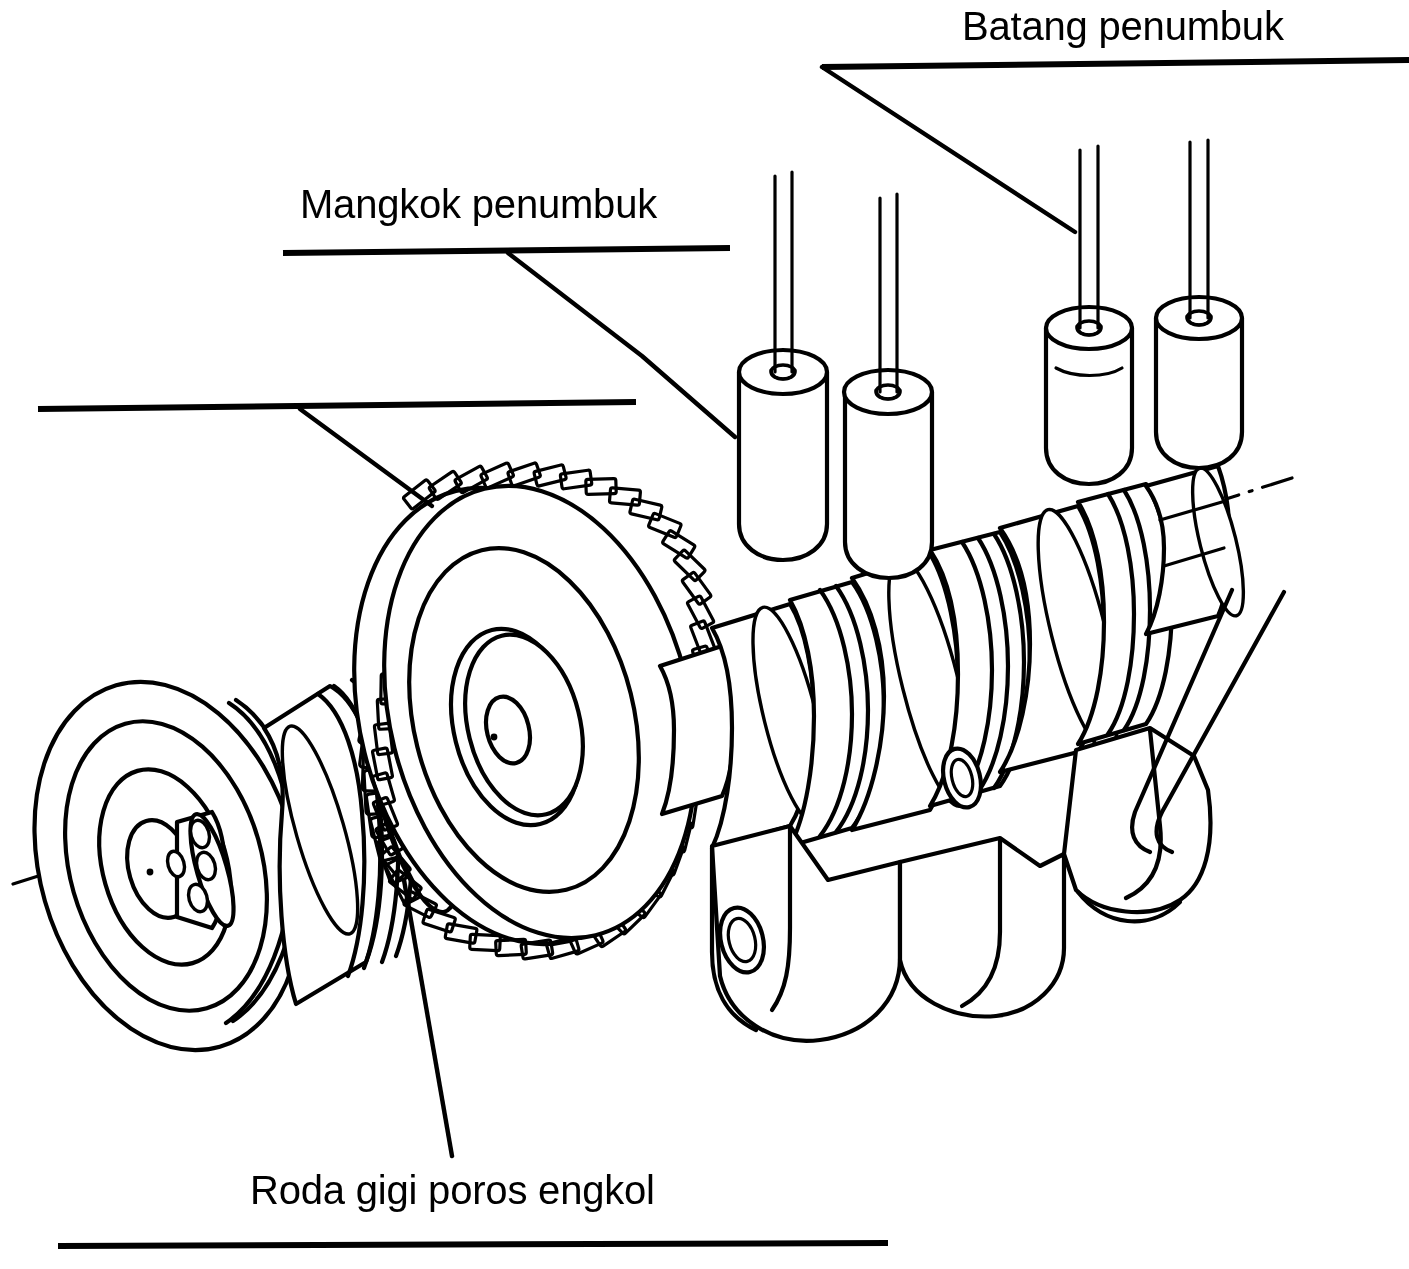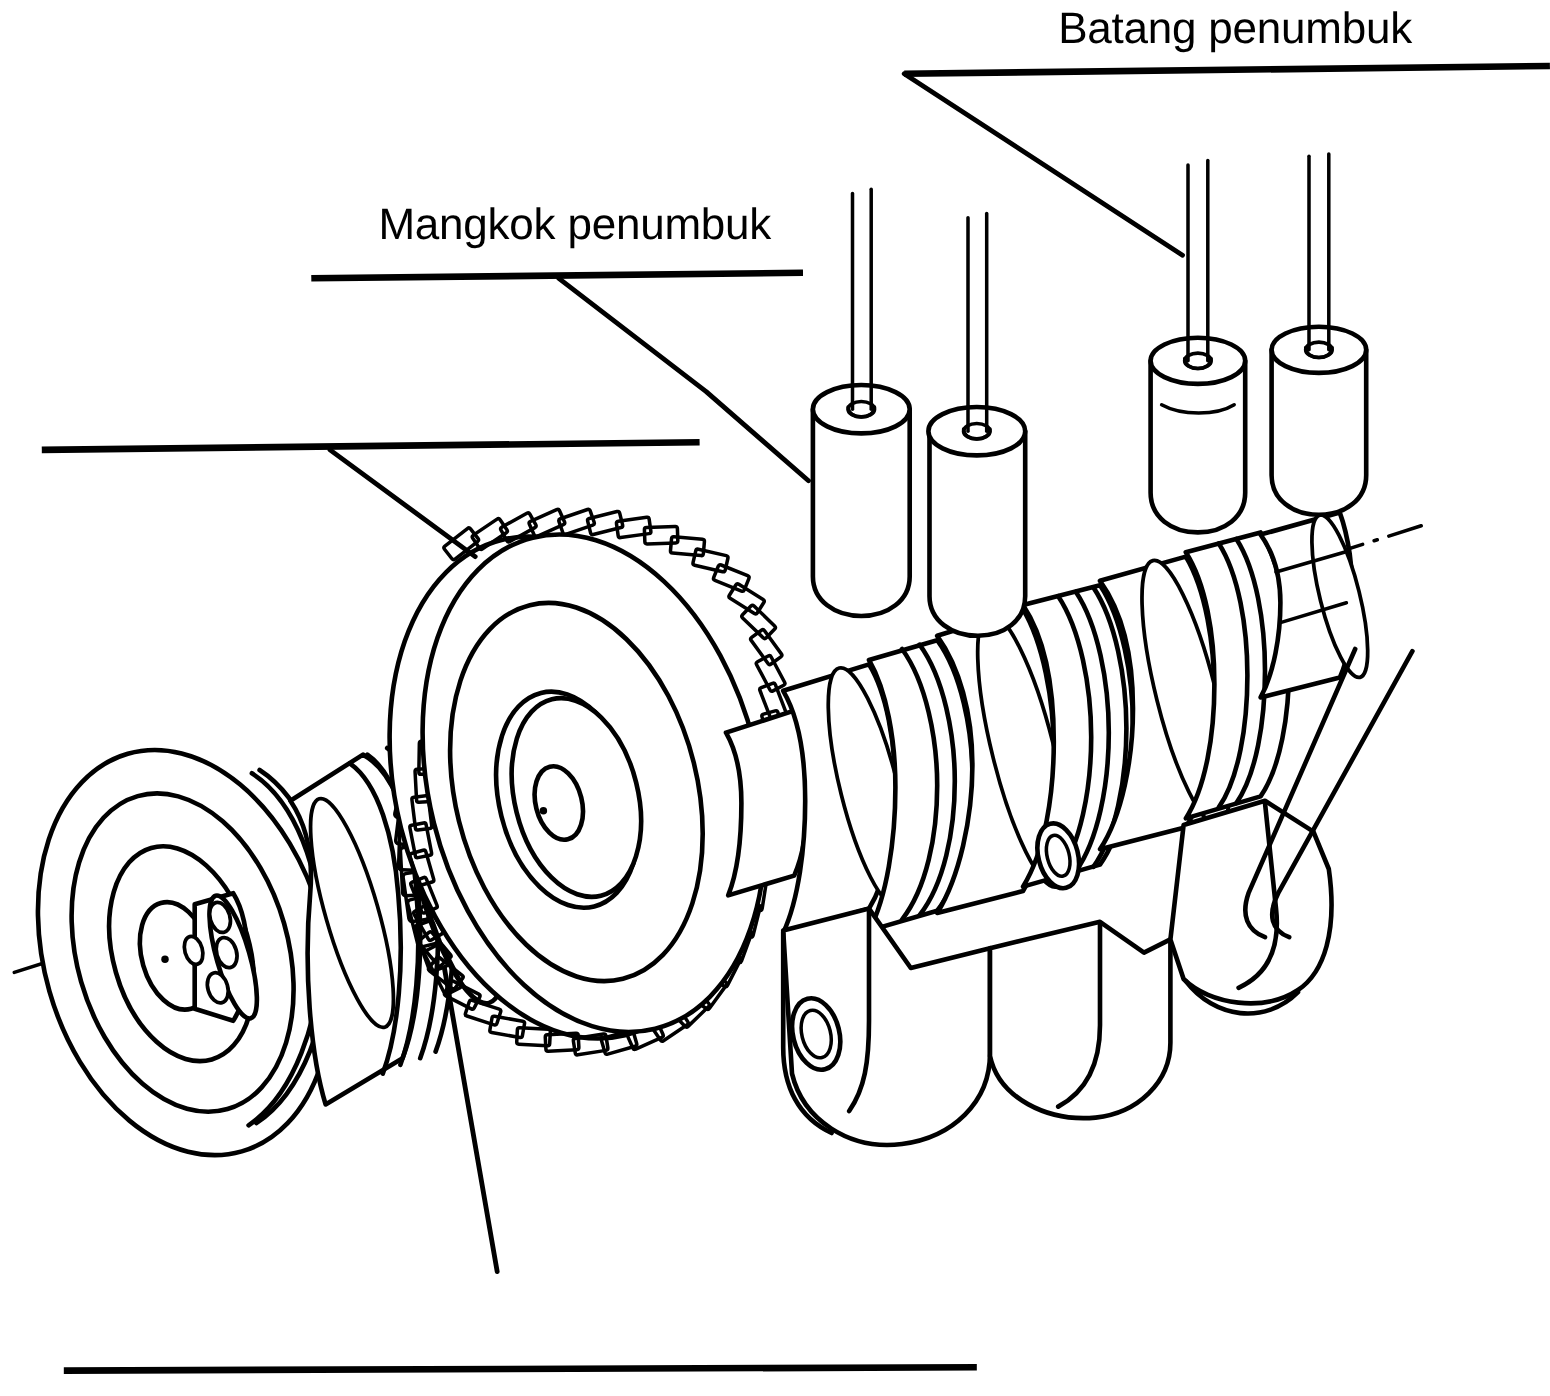--- a/index.html
+++ b/index.html
@@ -28,21 +28,21 @@
   .label-text {
     position: absolute;
     font-family: "Liberation Sans", sans-serif;
     font-size: 40px;
     font-weight: 400;
     color: #000000;
     white-space: nowrap;
     letter-spacing: -0.2px;
   }
   #lbl-batang   { left: 962px; top: 4px; }
-  #lbl-mangkok  { left: 300px; top: 182px; margin-left: 44px; }
+  #lbl-mangkok  { left: 300px; top: 182px; }
   #lbl-rodakam  { left: 84px;  top: 332px; }
   #lbl-rodaeng  { left: 250px; top: 1168px; }
 </style>
 </head>
 <body>
 
 <div id="stage">
 
   <svg id="diagram" viewBox="0 0 1409 1269">
     <defs>
@@ -331,14 +331,15 @@
 
     <line class="rule" x1="58" y1="1246" x2="888" y2="1243"></line>
     <polyline class="lead" points="404,880 452,1156"></polyline>
   </svg>
 
   <div class="label-text" id="lbl-batang">Batang penumbuk</div>
 
   <div class="label-text" id="lbl-mangkok">Mangkok penumbuk</div>
 
 
+  <div class="label-text" id="lbl-rodaeng">Roda gigi poros engkol</div>
 
 </div>
 
 </body></html>

